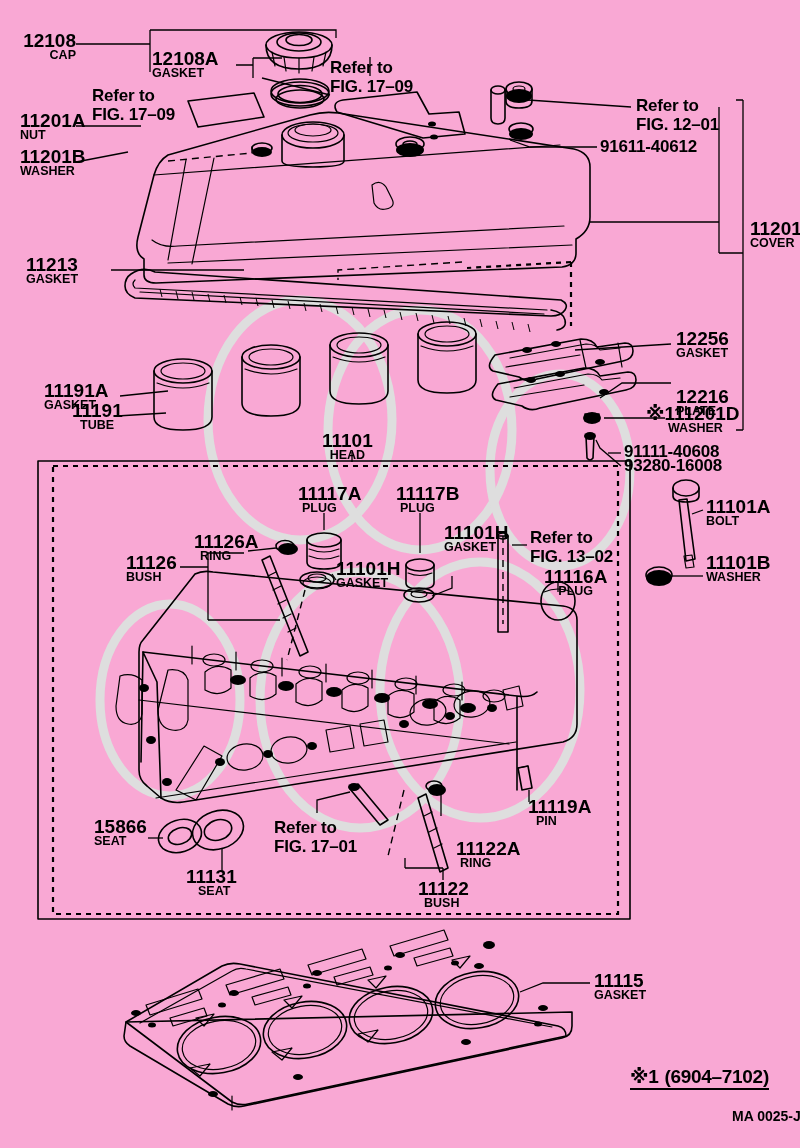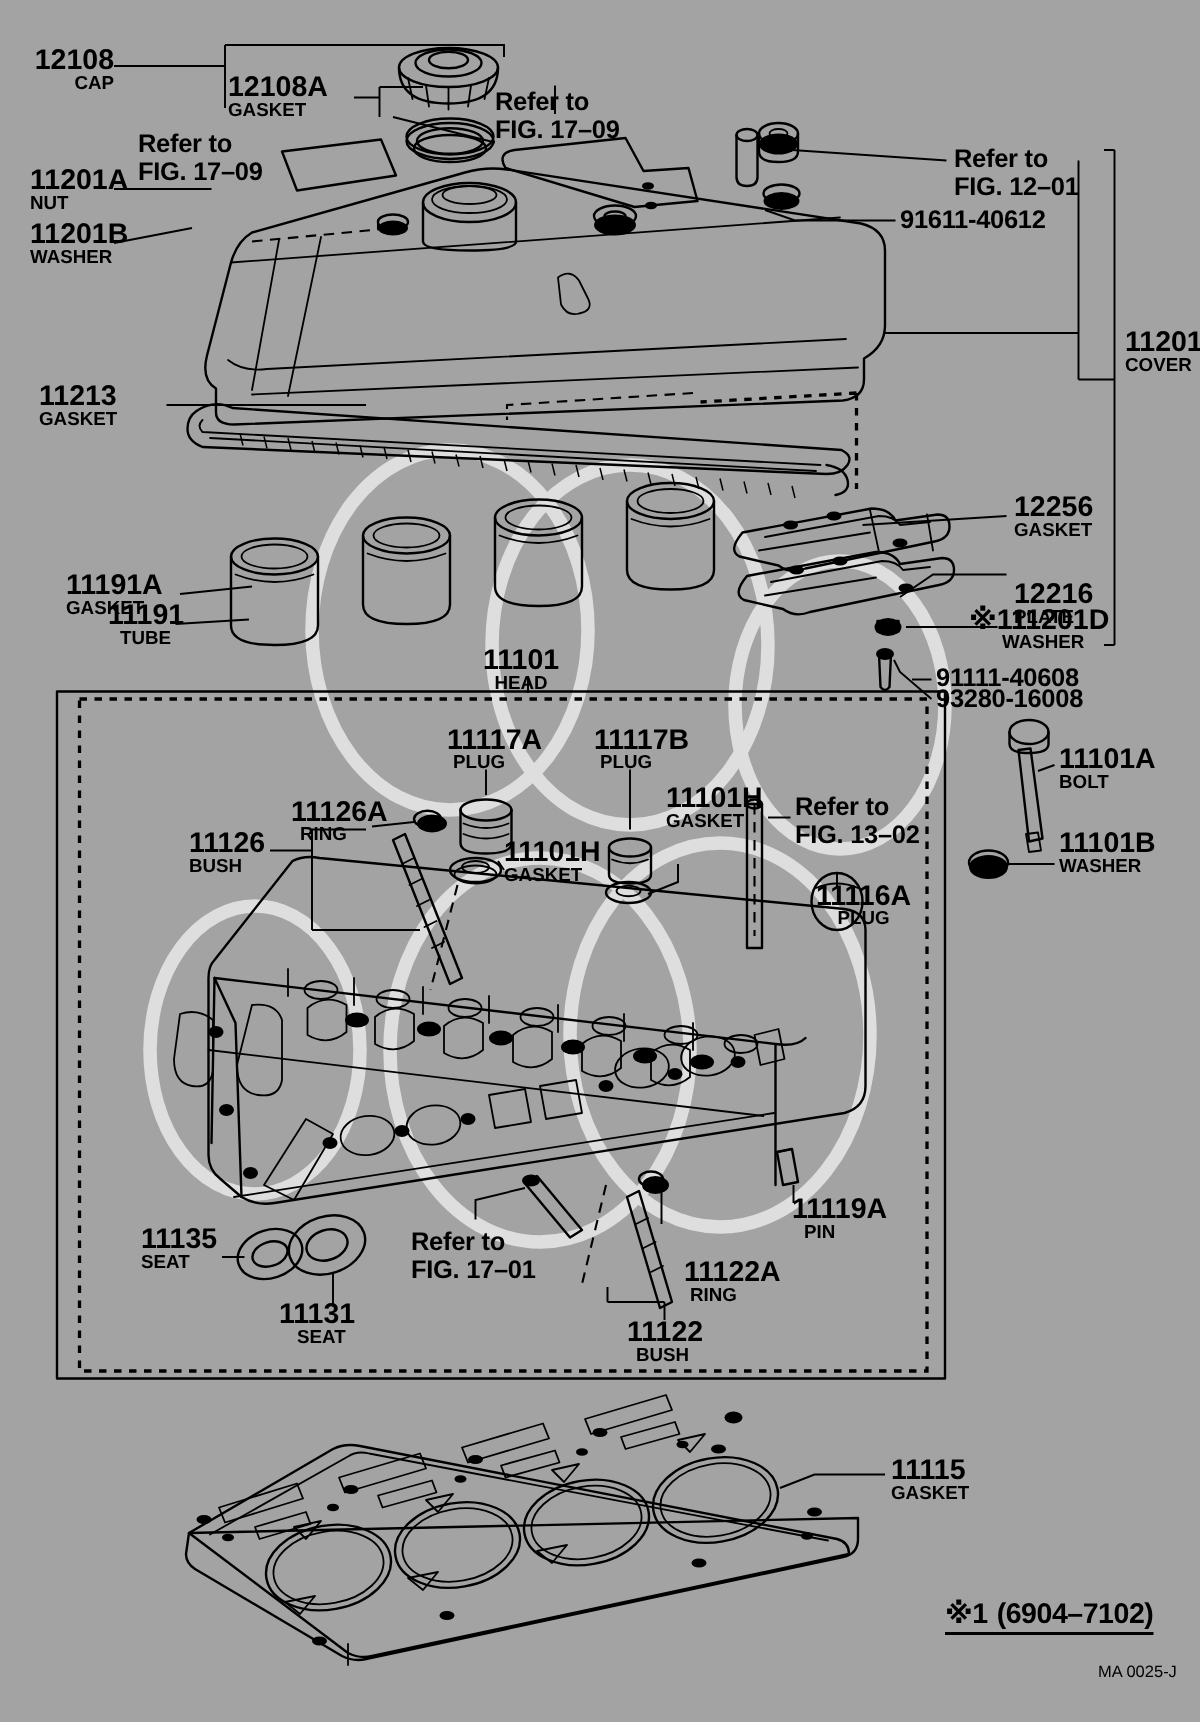--- a/index.html
+++ b/index.html
@@ -1,36 +1,36 @@
 <!DOCTYPE html>
 <html><head>
 <meta charset="utf-8">
 <style>
   html,body{margin:0;padding:0;background:#fff;}
   #page{
     position:relative;
     width:800px;height:1148px;
-    background:#a3a3a3;
+    background:#f9a8d4;
     font-family:"Liberation Sans","DejaVu Sans",sans-serif;
     overflow:hidden;
   }
   #art{position:absolute;left:0;top:0;width:800px;height:1148px;}
   .lbl{
     position:absolute;
     color:#000;
     font-weight:bold;
     line-height:0.95;
     white-space:nowrap;
     letter-spacing:-0.3px;
   }
   .num{font-size:19px;font-weight:bold;letter-spacing:0px;}
   .sub{font-size:12.5px;font-weight:bold;letter-spacing:0px;}
   .refer{font-size:17px;font-weight:bold;line-height:1.12;white-space:pre;letter-spacing:-0.2px;}
   .code{font-size:17px;font-weight:bold;letter-spacing:-0.2px;text-align:center;}
-  .tinycode{font-size:11px;font-weight:normal;letter-spacing:0px;}
+  .tinycode{font-size:14px;font-weight:bold;letter-spacing:0px;}
   .note{font-size:19px;font-weight:bold;letter-spacing:-0.3px;}
   .l-right{text-align:right;}
 </style>
 </head>
 <body>
 
 <div id="page">
 
   <svg id="art" viewBox="0 0 800 1148">
     <defs>
@@ -540,37 +540,37 @@
   </div>
 
   <div class="lbl" style="left:126px;top:554px;">
     <div class="num">11126</div>
     <div class="sub">BUSH</div>
   </div>
 
   <div class="lbl refer" style="left:530px;top:528px;">Refer to
 FIG. 13–02</div>
 
-  <div class="lbl" style="left:544px;top:568px;text-align:center;margin-top:21px;">
+  <div class="lbl" style="left:544px;top:568px;text-align:center;">
     <div class="num">11116A</div>
     <div class="sub" style="text-align:center;">PLUG</div>
   </div>
 
   <div class="lbl" style="left:706px;top:498px;">
     <div class="num">11101A</div>
     <div class="sub">BOLT</div>
   </div>
 
   <div class="lbl" style="left:706px;top:554px;">
     <div class="num">11101B</div>
     <div class="sub">WASHER</div>
   </div>
 
   <div class="lbl" style="left:94px;top:818px;">
-    <div class="num">11135</div>
+    <div class="num">15866</div>
     <div class="sub">SEAT</div>
   </div>
 
   <div class="lbl" style="left:186px;top:868px;">
     <div class="num">11131</div>
     <div class="sub" style="padding-left:12px;">SEAT</div>
   </div>
 
   <div class="lbl refer" style="left:274px;top:818px;">Refer to
 FIG. 17–01</div>

